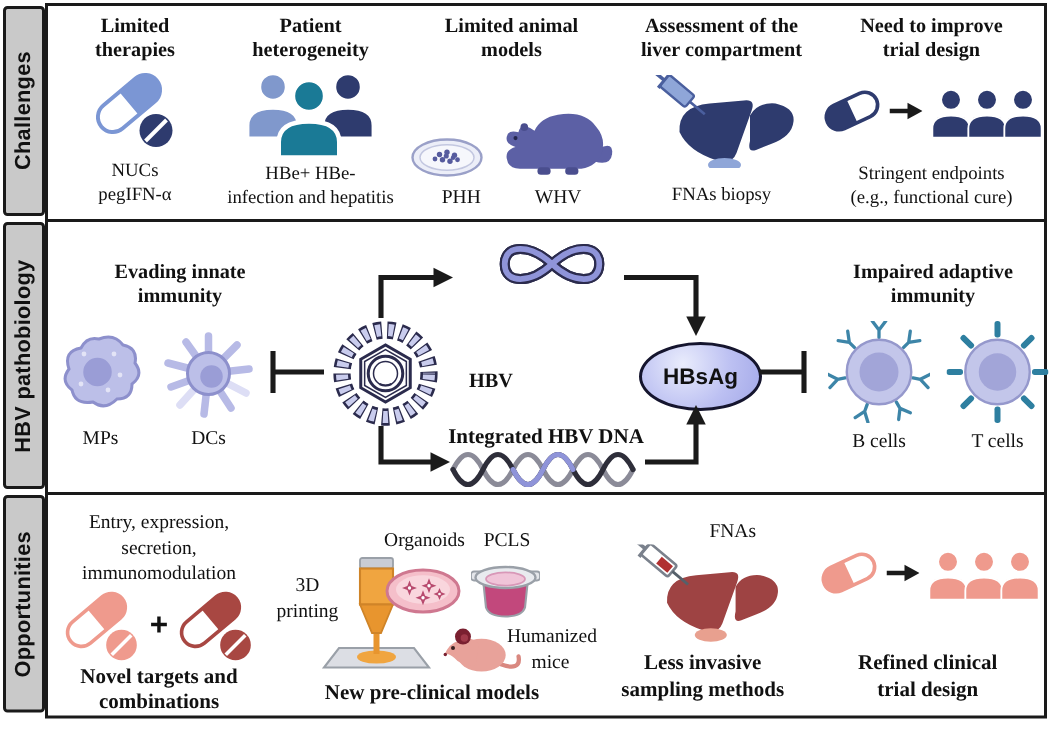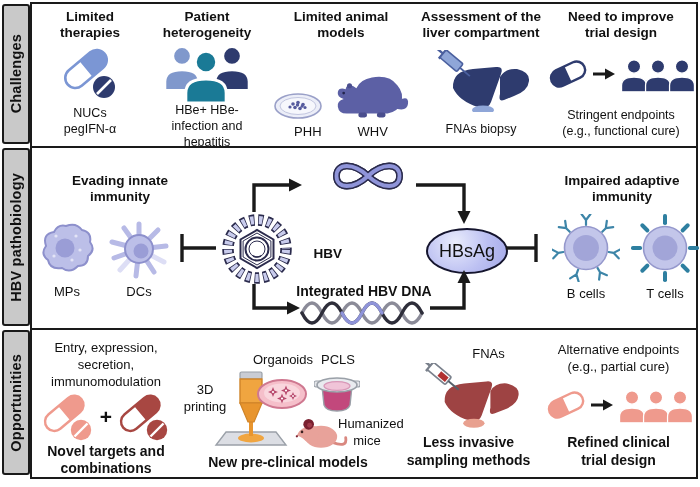--- a/index.html
+++ b/index.html
@@ -13,34 +13,34 @@
   .side{position:absolute;left:2px;width:28px;background:#c9c9c9;
         border:2px solid #1a1a1a;border-radius:3px;box-sizing:border-box;
         display:flex;align-items:center;justify-content:center;}
   .s1{top:4px;height:140px;}
   .s2{top:148px;height:178px;}
   .s3{top:330px;height:145px;}
   .side span{writing-mode:vertical-rl;transform:rotate(180deg);
         font-weight:700;font-size:14.5px;letter-spacing:.2px;}
   .cols{display:flex;height:100%;}
   .col{display:flex;flex-direction:column;align-items:center;box-sizing:border-box;}
-  .t{text-align:center;}
+  .t{text-align:center;font-family:Liberation Serif, serif;}
   .pre{white-space:pre-line;}
   .title{font-weight:700;font-size:13.5px;line-height:1.22;margin-top:5px;}
   .cap{font-size:12.5px;line-height:1.3;}
   .lbl{font-size:13px;}
   .bcap{font-weight:700;font-size:14px;line-height:1.25;}
   .iconrow{display:flex;align-items:center;justify-content:center;flex:1;}
   .abs{position:absolute;}
   .rel{position:relative;}
   .plus{font-weight:700;font-size:21px;line-height:1;margin:0 2px;}
   .hbsag{display:flex;align-items:center;justify-content:center;
          width:78px;height:42px;border:2.2px solid #15152e;border-radius:50%;
          background:radial-gradient(circle at 35% 30%,#e9ecfc 0%,#bcc0f2 55%,#a3a8e8 100%);
-         font-weight:400;font-size:18px;text-align:right;}
+         font-weight:700;font-size:15px;text-align:right;}
   svg{display:block;}
 </style>
 </head>
 <body>
 
 <div class="figure">
 
   <svg width="0" height="0" style="position:absolute">
     <defs>
       <symbol id="sym-person" viewBox="0 0 36 42">
@@ -439,22 +439,20 @@
               <rect x="20" y="9" width="10" height="6" fill="#b03030"></rect>
               <line x1="32" y1="12" x2="46" y2="12" stroke="#55606a" stroke-width="2"></line>
             </g>
           </svg>
         </div>
         <div class="t bcap pre" style="margin-bottom:8px">Less invasive
 sampling methods</div>
       </div>
 
       <div class="col" style="width:155px">
-        <div class="t cap pre" style="margin-top:12px;font-size:13px">Alternative endpoints
-(e.g., partial cure)</div>
         <div class="iconrow" style="gap:5px">
           <svg width="40" height="34" viewBox="0 0 40 34">
             <g transform="rotate(-25 20 17)">
               <rect x="2" y="8.5" width="36" height="17" rx="8.5" fill="#fff" stroke="#ef9a8d" stroke-width="2.4"></rect>
               <path d="M20 8.5 H10.5 A8.5 8.5 0 0 0 10.5 25.5 H20 Z" fill="#ef9a8d"></path>
             </g>
           </svg>
           <svg width="22" height="14" viewBox="0 0 22 14">
             <line x1="0" y1="7" x2="13" y2="7" stroke="#1a1a1a" stroke-width="3"></line>
             <polygon points="12,1.5 22,7 12,12.5" fill="#1a1a1a"></polygon>

